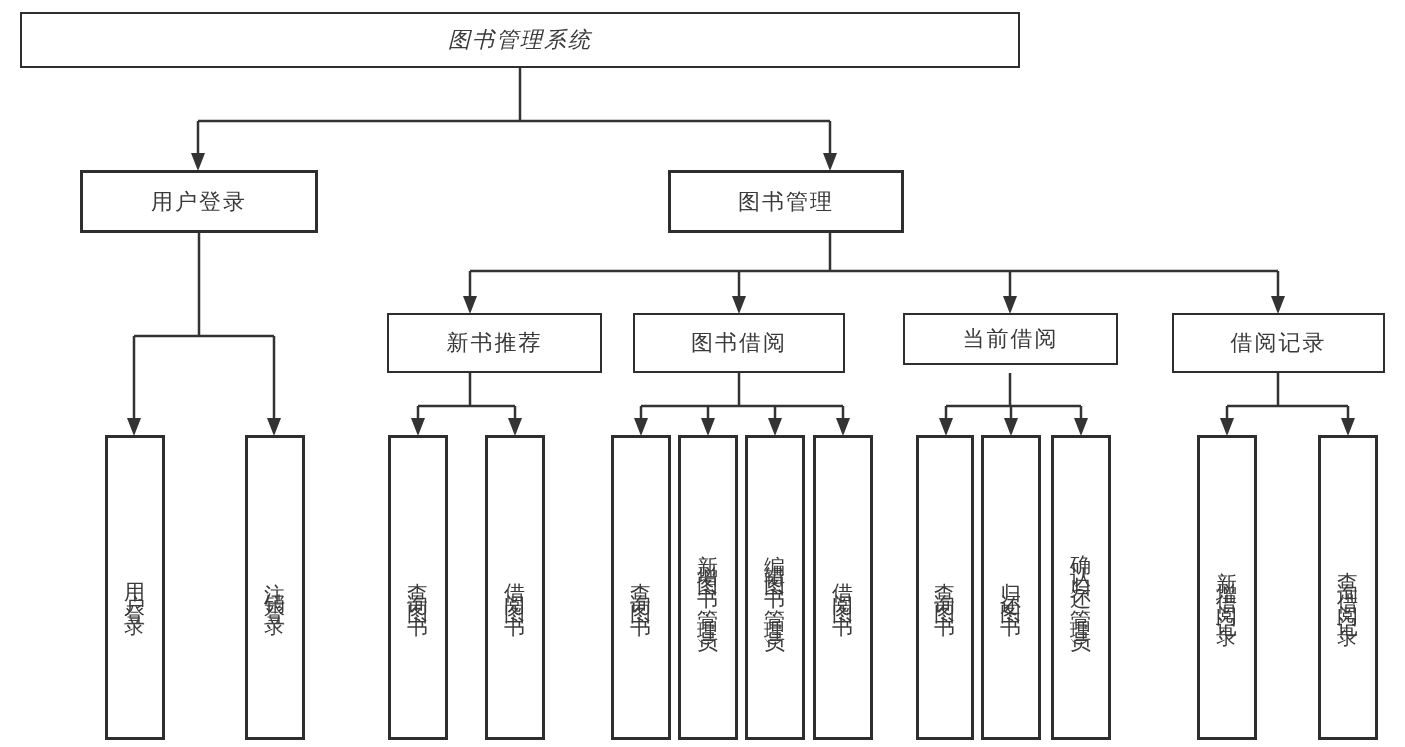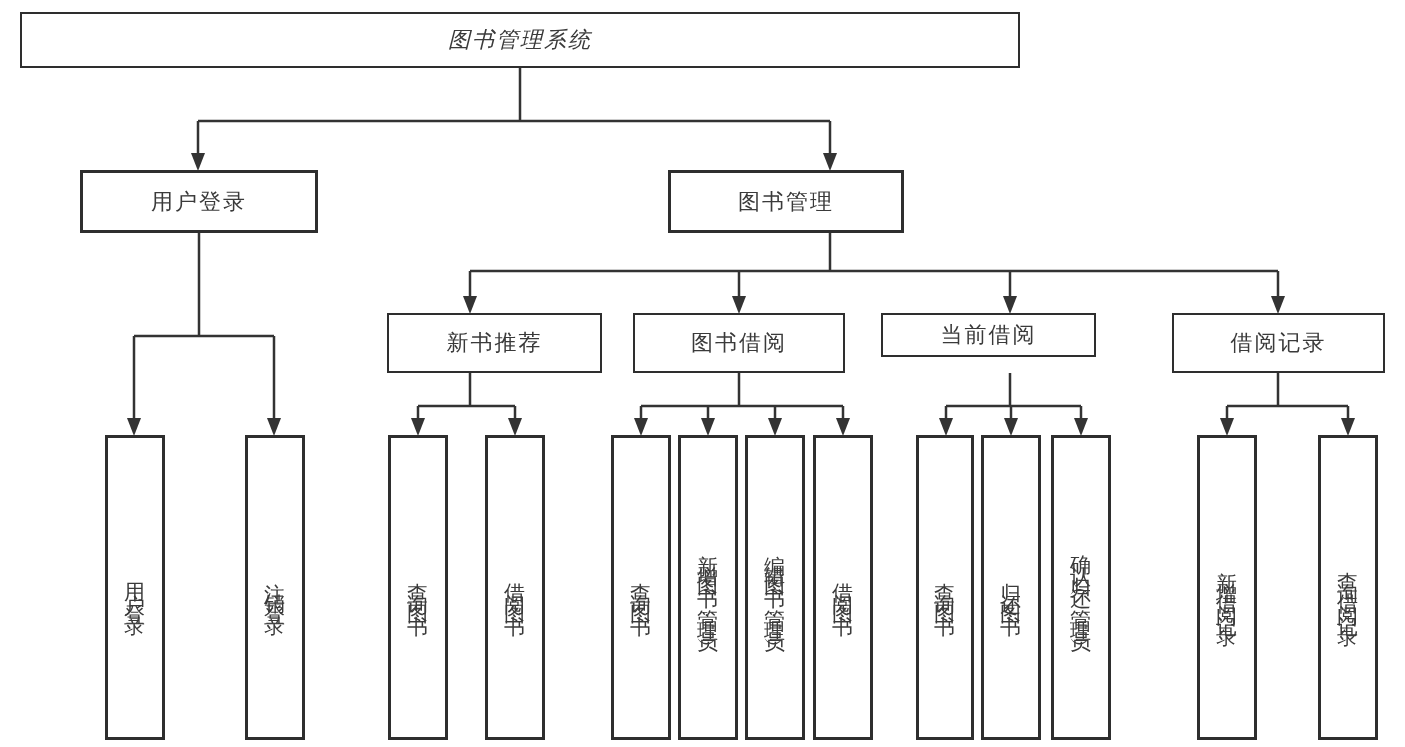--- a/index.html
+++ b/index.html
@@ -125,21 +125,21 @@
     </g>
   </svg>
 
   <div class="hbox" style="left:20px; top:12px; width:1000px; height:56px;font-style:italic;">图书管理系统</div>
 
   <div class="hbox lvl2" style="left:80px; top:170px; width:238px; height:63px;">用户登录</div>
   <div class="hbox lvl2" style="left:668px; top:170px; width:236px; height:63px;">图书管理</div>
 
   <div class="hbox" style="left:363px; top:313px; width:215px; height:60px;margin-left:24px;">新书推荐</div>
   <div class="hbox" style="left:633px; top:313px; width:212px; height:60px;text-align:right;">图书借阅</div>
-  <div class="hbox" style="left:881px; top:313px; width:215px; height:44px;">当前借阅</div>
+  <div class="hbox" style="left:903px; top:313px; width:215px; height:52px;">当前借阅</div>
   <div class="hbox" style="left:1172px; top:313px; width:213px; height:60px;">借阅记录</div>
 
   <div class="vbox" style="left:105px;">
     <span class="vtext">用户登录</span>
   </div>
   <div class="vbox" style="left:245px;">
     <span class="vtext">注销登录</span>
   </div>
 
   <div class="vbox" style="left:388px;">

